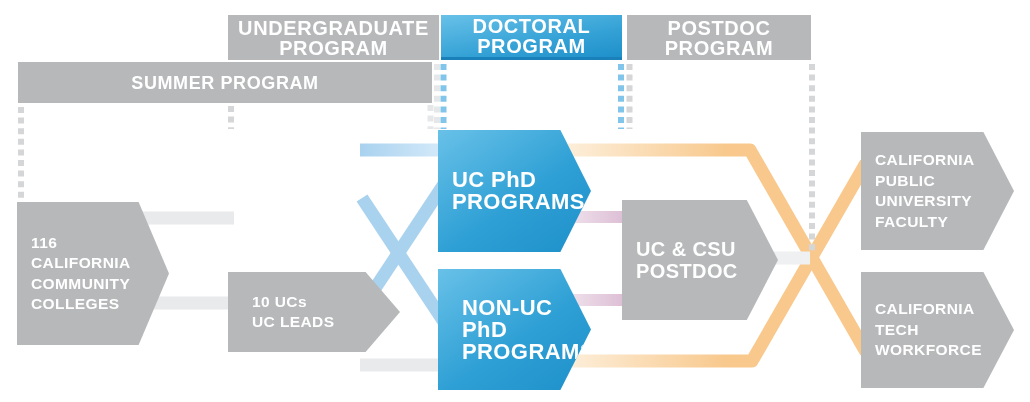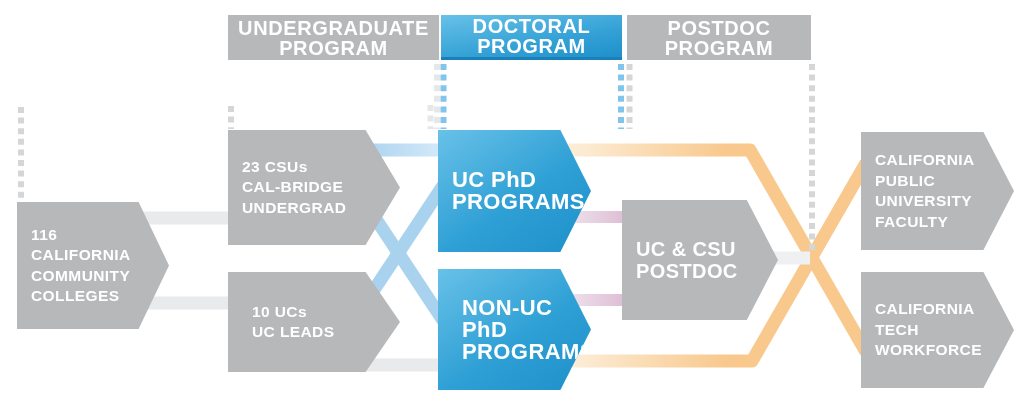--- a/index.html
+++ b/index.html
@@ -84,35 +84,33 @@
 PROGRAM</span>
   </div>
   <div class="bar blue" style="left:441px;top:15px;width:181px;height:45px;">
     <span class="label">DOCTORAL
 PROGRAM</span>
   </div>
   <div class="bar" style="left:627px;top:15px;width:184px;height:45px;">
     <span class="label">POSTDOC
 PROGRAM</span>
   </div>
+  <div class="bar" style="left:18px;top:62px;width:414px;height:41px;font-size:18px;">
+    <span class="label">SUMMER PROGRAM</span>
+  </div>
 
-  <div class="node" style="left:17px;top:202px;width:152px;height:127px;">
+  <div class="node" style="left:17px;top:202px;width:152px;height:143px;">
     <span class="label">116
 CALIFORNIA
 COMMUNITY
 COLLEGES</span>
   </div>
 
-  <div class="node" style="left:228px;top:130px;width:172px;height:115px;">
-    <span class="label">23 CSUs
-CAL-BRIDGE
-UNDERGRAD</span>
-  </div>
 
-  <div class="node" style="left:228px;top:272px;width:172px;height:100px;padding-left:24px;">
+  <div class="node" style="left:228px;top:272px;width:172px;height:80px;padding-left:24px;">
     <span class="label">10 UCs
 UC LEADS</span>
   </div>
 
   <div class="node blue" style="left:438px;top:130px;width:153px;height:122px;">
     <span class="label">UC PhD
 PROGRAMS</span>
   </div>
 
   <div class="node blue" style="left:438px;top:269px;width:153px;height:121px;padding-left:24px;">

